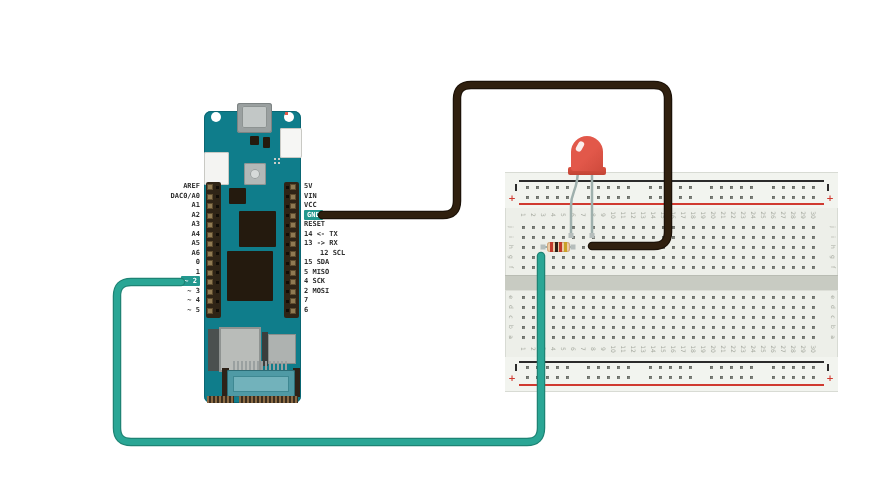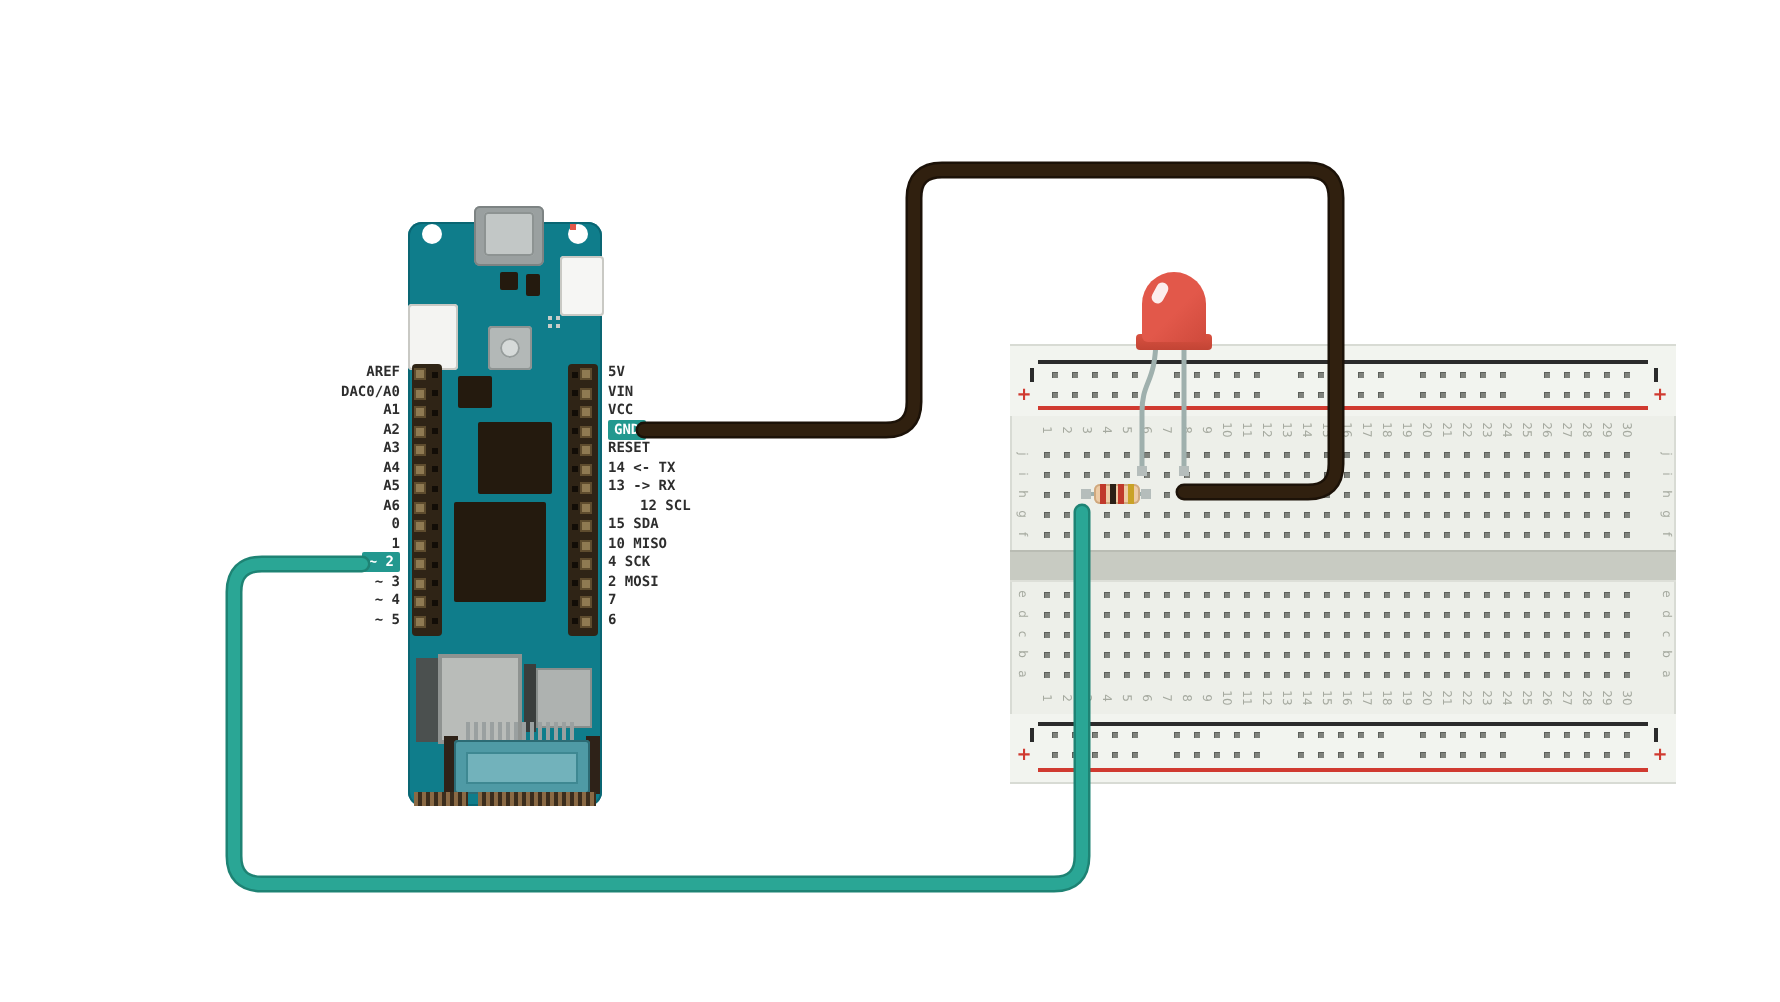--- a/index.html
+++ b/index.html
@@ -128,21 +128,21 @@
     <div id="pin-labels-right">
         <div class="pin-label" style="left: 304px; width: 90px; text-align: left; top: 182px;"><span>5V</span></div>
         <div class="pin-label" style="left: 304px; width: 90px; text-align: left; top: 191.5px;"><span>VIN</span></div>
         <div class="pin-label" style="left: 304px; width: 90px; text-align: left; top: 201px;"><span>VCC</span></div>
         <div class="pin-label" style="left: 304px; width: 90px; text-align: left; top: 210.5px;"><span class="hl" style="background: rgb(35, 152, 143); color: rgb(255, 255, 255);">GND</span></div>
         <div class="pin-label" style="left: 304px; width: 90px; text-align: left; top: 220px;"><span>RESET</span></div>
         <div class="pin-label" style="left: 304px; width: 90px; text-align: left; top: 229.5px;"><span>14 &lt;- TX</span></div>
         <div class="pin-label" style="left: 304px; width: 90px; text-align: left; top: 239px;"><span>13 -&gt; RX</span></div>
         <div class="pin-label" style="left: 304px; width: 90px; text-align: left; top: 248.5px; margin-left: 16px;"><span>12 SCL</span></div>
         <div class="pin-label" style="left: 304px; width: 90px; text-align: left; top: 258px;"><span>15 SDA</span></div>
-        <div class="pin-label" style="left: 304px; width: 90px; text-align: left; top: 267.5px;"><span>10 MISO</span></div>
+        <div class="pin-label" style="left: 304px; width: 90px; text-align: left; top: 267.5px;"><span>5 MISO</span></div>
         <div class="pin-label" style="left: 304px; width: 90px; text-align: left; top: 277px;"><span>4 SCK</span></div>
         <div class="pin-label" style="left: 304px; width: 90px; text-align: left; top: 286.5px;"><span>2 MOSI</span></div>
         <div class="pin-label" style="left: 304px; width: 90px; text-align: left; top: 296px;"><span>7</span></div>
         <div class="pin-label" style="left: 304px; width: 90px; text-align: left; top: 305.5px;"><span>6</span></div>
       </div>
   </div>
 
   <div id="breadboard">
     <div class="abs bb"></div>
     <div class="abs bb-strip" style="top:173px;height:35px;"></div>

